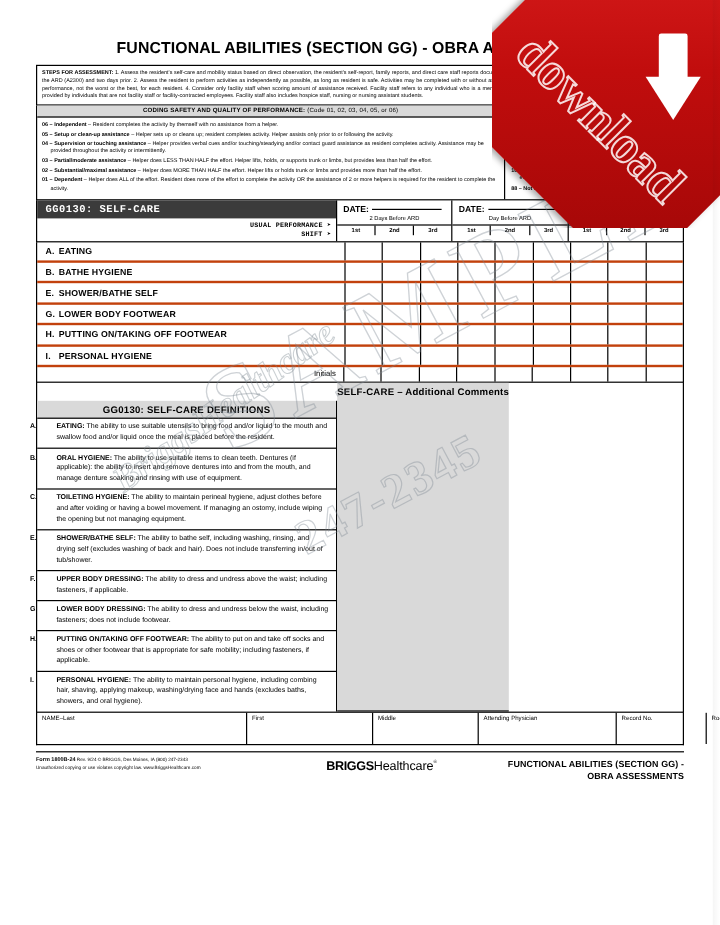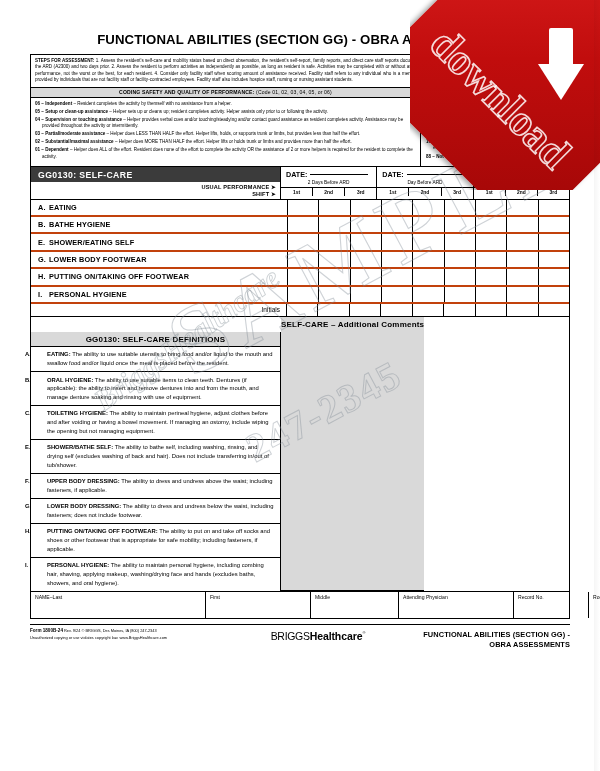--- a/index.html
+++ b/index.html
@@ -60,21 +60,21 @@
   .code-item{margin-bottom:1.6px;text-indent:-7px;padding-left:7px;}
   .code-item b{font-weight:bold;}
   .codes-right{padding:3px 4px 3px 5px;font-size:4.55px;line-height:1.42;}
   .codes-right .code-item{margin-bottom:2.6px;}
 
   
   .sc-header{
     display:flex;border:1.4px solid #000;border-top:none;
   }
   .sc-title-cell{
-    width:249px;flex:0 0 249px;border-right:1.2px solid #000;
+    width:249px;flex:0 0 249px;border-right:1.2px solid #000;font-family:Liberation Mono, monospace;
   }
   .sc-title-bar{
     background:#3b3b3b;color:#fff;font-weight:bold;font-size:8.7px;
     padding:2.6px 0 2.6px 7px;letter-spacing:0.4px;
   }
   .sc-sub{font-size:5.6px;font-weight:bold;text-align:right;padding:1.6px 4px 0 0;letter-spacing:0.2px;}
   .sc-sub2{font-size:5.6px;font-weight:bold;text-align:right;padding:1.2px 4px 1.4px 0;letter-spacing:0.2px;}
   .date-group{
     flex:1 1 0;border-right:1.2px solid #000;display:flex;flex-direction:column;
   }
@@ -143,22 +143,22 @@
   .pt-phys{flex:0 0 110px;}
   .pt-rec{flex:0 0 70px;}
   .pt-room{flex:1 1 0;}
 
   
   .botline{border-top:1.6px solid #000;margin-top:5px;}
   .botrow{display:flex;align-items:flex-start;padding-top:3px;}
   .bl{flex:0 0 218px;font-size:3.9px;line-height:1.5;}
   .bl .strong{font-weight:bold;font-size:4.6px;}
   .bc{flex:0 0 140px;text-align:center;font-size:10.5px;padding-top:2px;white-space:nowrap;}
-  .bc .g1{font-weight:normal;letter-spacing:-0.3px;}
-  .bc .g2{font-weight:bold;letter-spacing:-0.1px;}
+  .bc .g1{font-weight:bold;letter-spacing:-0.3px;}
+  .bc .g2{font-weight:normal;letter-spacing:-0.1px;}
   .bc .tm{font-size:4px;vertical-align:6px;}
   .br{flex:1 1 0;text-align:right;font-size:7.4px;font-weight:bold;line-height:1.35;padding-top:2px;letter-spacing:0.1px;}
 
   
   .wm{
     position:absolute;pointer-events:none;
     color:rgba(120,132,140,0.30);
     font-weight:bold;white-space:nowrap;
     -webkit-text-stroke:0px;
   }
@@ -327,21 +327,21 @@
             <div class="sc-cell"></div>
             <div class="sc-cell"></div>
           </div>
         <div class="sc-cellgroup">
             <div class="sc-cell"></div>
             <div class="sc-cell"></div>
             <div class="sc-cell"></div>
           </div>
       </div>
       <div class="sc-row">
-        <div class="sc-label"><span class="ltr">E.</span><span>SHOWER/EATING SELF</span></div>
+        <div class="sc-label"><span class="ltr">E.</span><span>SHOWER/BATHE SELF</span></div>
         <div class="sc-cellgroup">
             <div class="sc-cell"></div>
             <div class="sc-cell"></div>
             <div class="sc-cell"></div>
           </div>
         <div class="sc-cellgroup">
             <div class="sc-cell"></div>
             <div class="sc-cell"></div>
             <div class="sc-cell"></div>
           </div>

